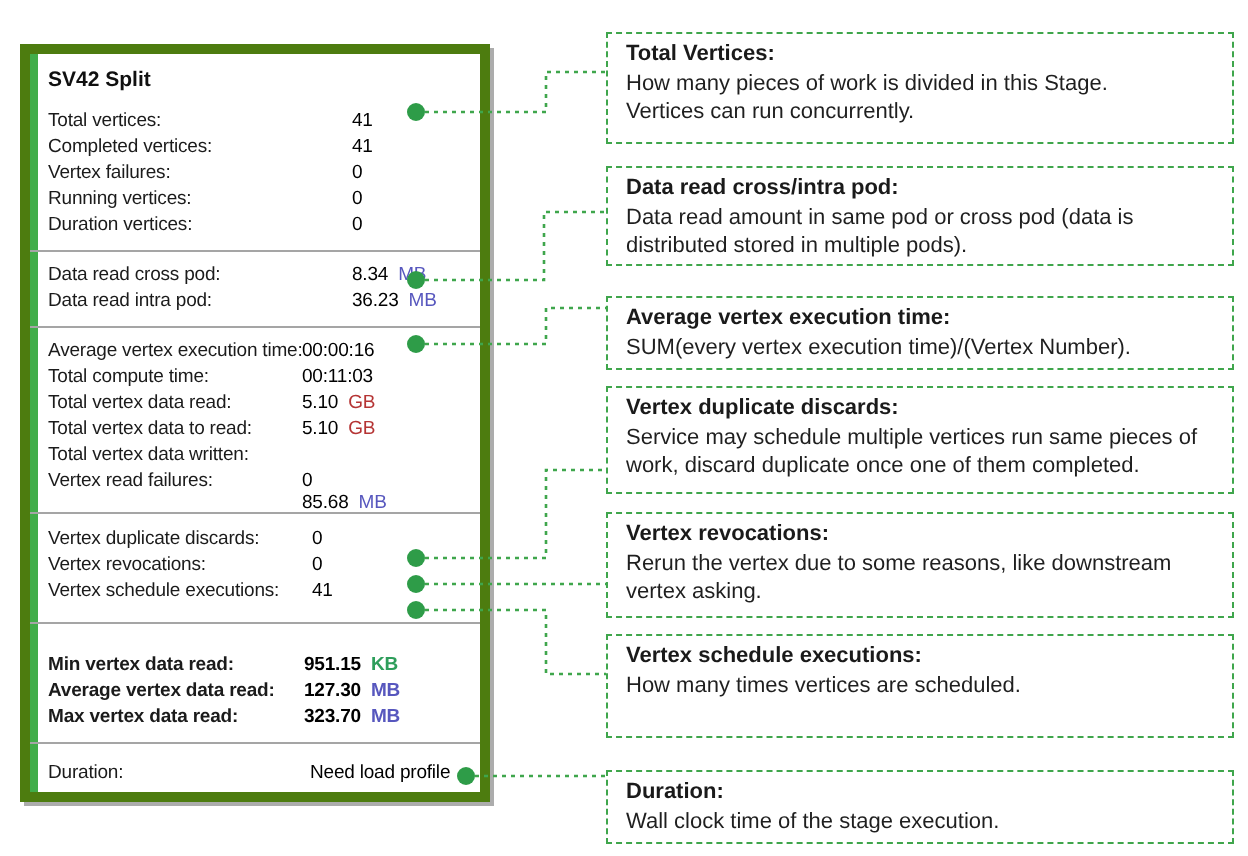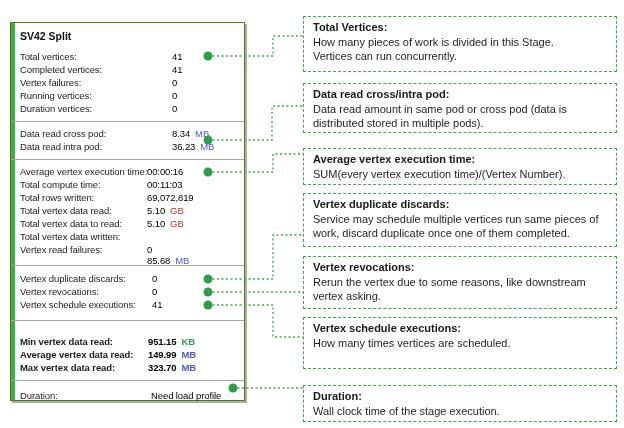--- a/index.html
+++ b/index.html
@@ -3,21 +3,21 @@
 <meta charset="utf-8">
 <style>
   html,body{margin:0;padding:0;background:#ffffff;}
   #root{
     position:relative;width:624px;height:428px;overflow:hidden;background:#ffffff;
     font-family:"Liberation Sans",sans-serif;
   }
   
   #panel{
     position:absolute;left:10px;top:22px;width:235px;height:379px;
-    background:#ffffff;border:1px solid #4d7c0f;
+    background:#ffffff;border:5px solid #4d7c0f;
     box-shadow:2px 2px 0 rgba(90,90,90,.5);
     box-sizing:border-box;
   }
   .accent{position:absolute;left:0;top:0;bottom:0;width:4px;background:var(--accent,#41AD49);}
   .ptitle{margin:7px 0 4px 9px;font-weight:bold;font-size:10.5px;color:#101010;}
   .psec{position:relative;}
   .psec + .psec{border-top:1px solid #a5a5a5;}
   .s1{padding:4px 6px 6px 9px;}
   .s2{padding:5px 6px 6px 9px;}
   .s3{padding:5px 6px 9px 9px;}
@@ -58,34 +58,33 @@
           <div class="prow"><span class="plabel">Running vertices:</span><span class="pval" style="left: 152px;"><span>0</span></span></div>
           <div class="prow"><span class="plabel">Duration vertices:</span><span class="pval" style="left: 152px;"><span>0</span></span></div>
         </div>
         <div class="psec s2">
           <div class="prow"><span class="plabel">Data read cross pod:</span><span class="pval" style="left: 152px;"><span>8.34</span><span class="unit" style="color: rgb(87, 87, 190);">MB</span></span></div>
           <div class="prow"><span class="plabel">Data read intra pod:</span><span class="pval" style="left: 152px;"><span>36.23</span><span class="unit" style="color: rgb(87, 87, 190);">MB</span></span></div>
         </div>
         <div class="psec s3">
           <div class="prow"><span class="plabel">Average vertex execution time:</span><span class="pval" style="left: 127px;"><span>00:00:16</span></span></div>
           <div class="prow"><span class="plabel">Total compute time:</span><span class="pval" style="left: 127px;"><span>00:11:03</span></span></div>
-          <div class="prow"><span class="plabel">Total rows written:</span><span class="pval" style="left: 127px;"><span>69,072,819</span></span></div>
           <div class="prow"><span class="plabel">Total vertex data read:</span><span class="pval" style="left: 127px;"><span>5.10</span><span class="unit" style="color: rgb(181, 52, 52);">GB</span></span></div>
           <div class="prow"><span class="plabel">Total vertex data to read:</span><span class="pval" style="left: 127px;"><span>5.10</span><span class="unit" style="color: rgb(181, 52, 52);">GB</span></span></div>
           <div class="prow"><span class="plabel">Total vertex data written:</span><span class="pval" style="left: 127px; margin-top: 24px;"><span>85.68</span><span class="unit" style="color: rgb(87, 87, 190);">MB</span></span></div>
           <div class="prow"><span class="plabel">Vertex read failures:</span><span class="pval" style="left: 127px;"><span>0</span></span></div>
         </div>
         <div class="psec s4">
           <div class="prow"><span class="plabel">Vertex duplicate discards:</span><span class="pval" style="left: 132px;"><span>0</span></span></div>
           <div class="prow"><span class="plabel">Vertex revocations:</span><span class="pval" style="left: 132px;"><span>0</span></span></div>
           <div class="prow"><span class="plabel">Vertex schedule executions:</span><span class="pval" style="left: 132px;"><span>41</span></span></div>
         </div>
         <div class="psec s5">
           <div class="prow"><span class="plabel">Min vertex data read:</span><span class="pval" style="left: 128px;"><span>951.15</span><span class="unit" style="color: rgb(46, 158, 91);">KB</span></span></div>
-          <div class="prow"><span class="plabel">Average vertex data read:</span><span class="pval" style="left: 128px;"><span>149.99</span><span class="unit" style="color: rgb(87, 87, 190);">MB</span></span></div>
+          <div class="prow"><span class="plabel">Average vertex data read:</span><span class="pval" style="left: 128px;"><span>127.30</span><span class="unit" style="color: rgb(87, 87, 190);">MB</span></span></div>
           <div class="prow"><span class="plabel">Max vertex data read:</span><span class="pval" style="left: 128px;"><span>323.70</span><span class="unit" style="color: rgb(87, 87, 190);">MB</span></span></div>
         </div>
         <div class="psec s6">
           <div class="prow"><span class="plabel">Duration:</span><span class="pval" style="left: 131px;"><span>Need load profile</span></span></div>
         </div>
       </div>
   </section>
 
   <svg id="connectors" width="624" height="428" viewBox="0 0 624 428">
     <polyline class="cline" points="208,56 273,56 273,36 303,36"></polyline>

